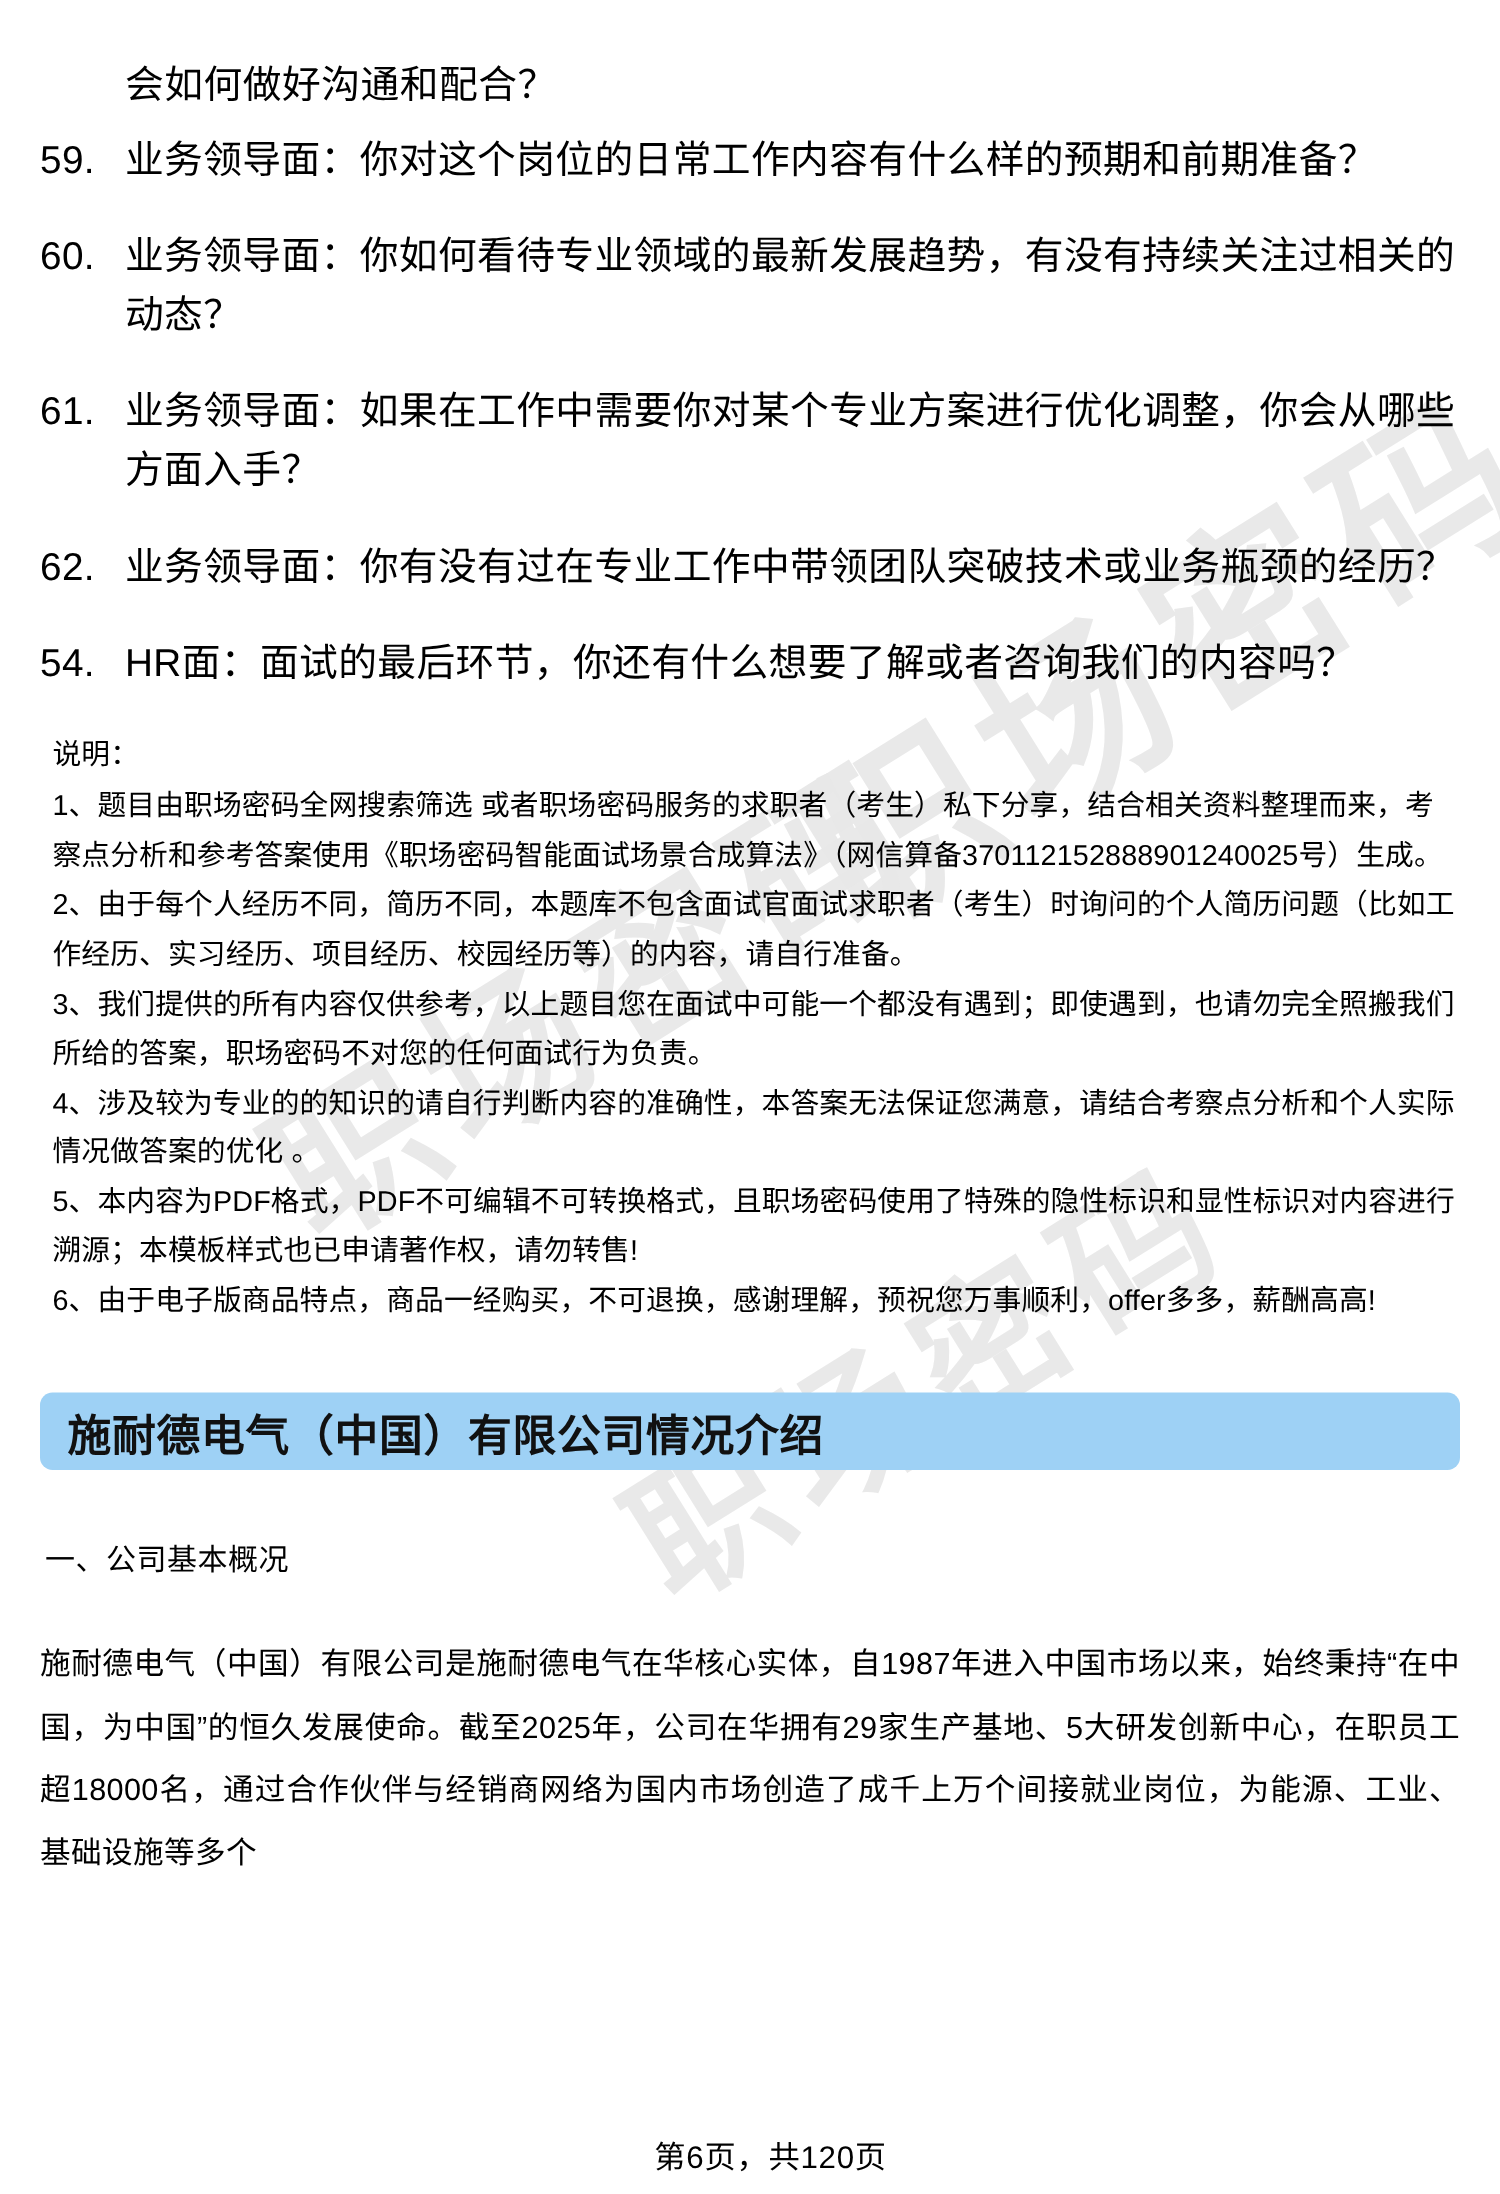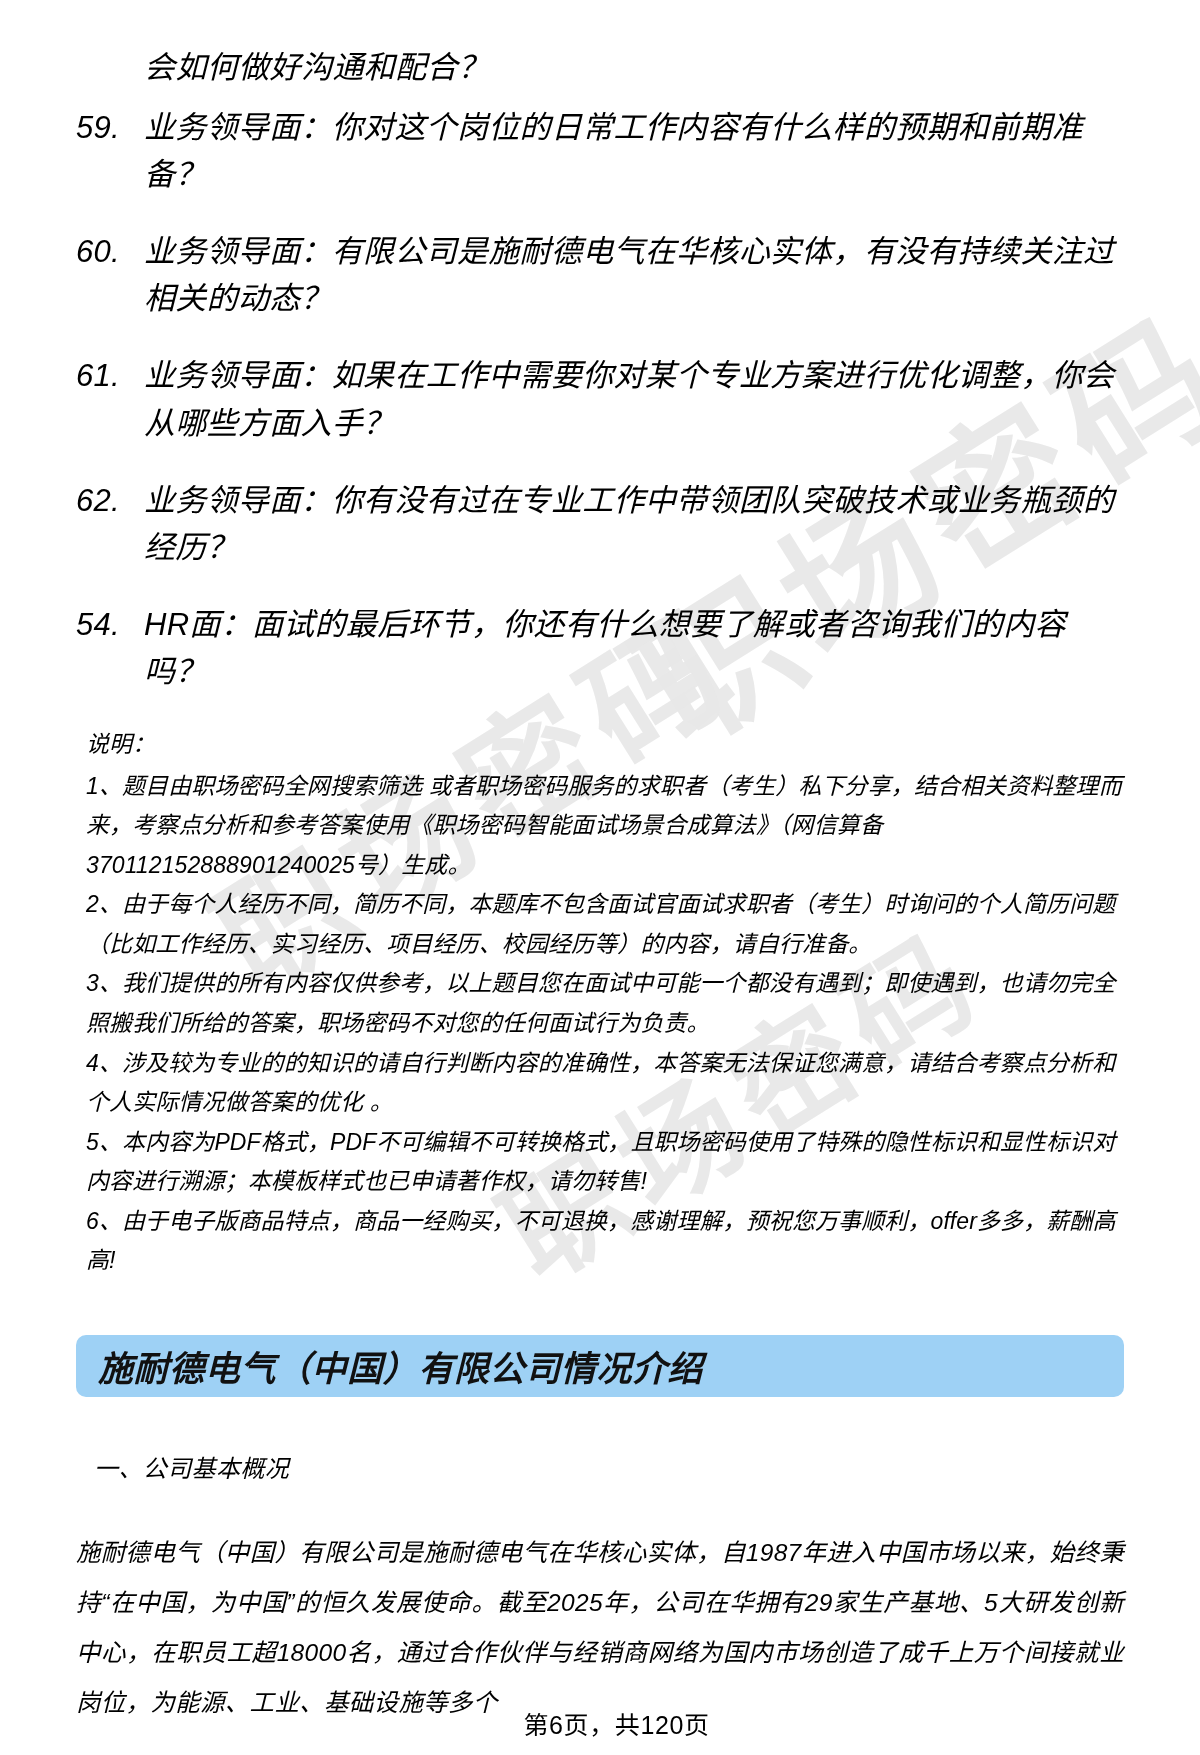--- a/index.html
+++ b/index.html
@@ -41,22 +41,21 @@
     opacity: 0.95;
   }
   .wm-a { top: 410px; left: 600px; }
   .wm-b { top: 700px; left: 180px; font-size: 130px; }
   .wm-c { top: 1010px; left: 470px; font-size: 120px; }
 
   
   .content {
     position: relative;
     z-index: 2;
-    padding: 0 76px;
-    font-style: italic;
+    padding: 0 32px;
   }
 
   
   .q-continuation {
     font-size: 31px;
     line-height: 1.55;
     margin: 0 0 12px 0;
     padding-top: 44px;
     padding-left: 68px;
     letter-spacing: 0.4px;
@@ -108,21 +107,21 @@
   }
   .section-banner .banner-text {
     font-size: 35px;
     font-weight: 700;
     color: #111111;
     letter-spacing: 0.6px;
   }
 
   
   .sub-heading {
-    margin: 52px 0 0 18px;
+    margin: 52px 0 0 4px;
     font-size: 24px;
     letter-spacing: 0.4px;
   }
   .body-para {
     margin: 44px 0 0 0;
     font-size: 24.5px;
     line-height: 2.05;
     text-align: justify;
     text-justify: inter-ideograph;
     letter-spacing: 0.3px;
@@ -156,21 +155,21 @@
 
     <p class="q-continuation">会如何做好沟通和配合？</p>
 
     <div class="q-item">
       <span class="q-num">59.</span>
       <span class="q-text">业务领导面：你对这个岗位的日常工作内容有什么样的预期和前期准备？</span>
     </div>
 
     <div class="q-item">
       <span class="q-num">60.</span>
-      <span class="q-text">业务领导面：有限公司是施耐德电气在华核心实体，有没有持续关注过相关的动态？</span>
+      <span class="q-text">业务领导面：你如何看待专业领域的最新发展趋势，有没有持续关注过相关的动态？</span>
     </div>
 
     <div class="q-item">
       <span class="q-num">61.</span>
       <span class="q-text">业务领导面：如果在工作中需要你对某个专业方案进行优化调整，你会从哪些方面入手？</span>
     </div>
 
     <div class="q-item">
       <span class="q-num">62.</span>
       <span class="q-text">业务领导面：你有没有过在专业工作中带领团队突破技术或业务瓶颈的经历？</span>

